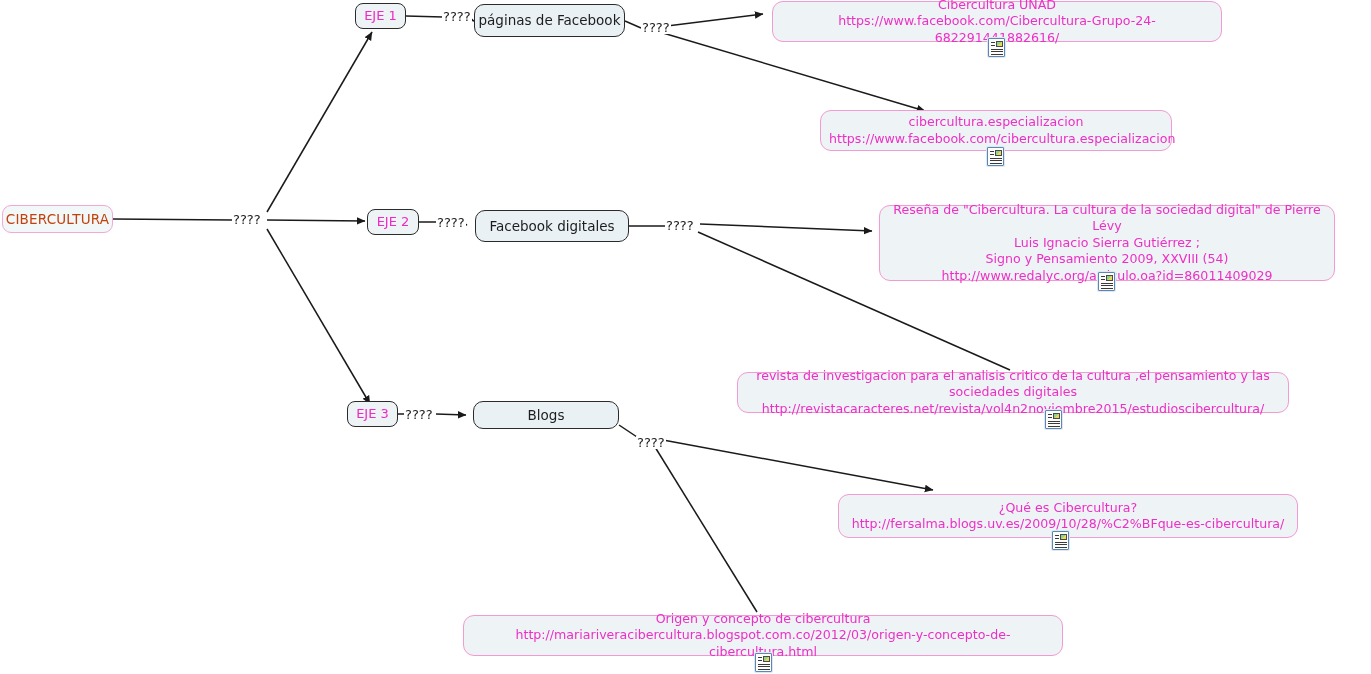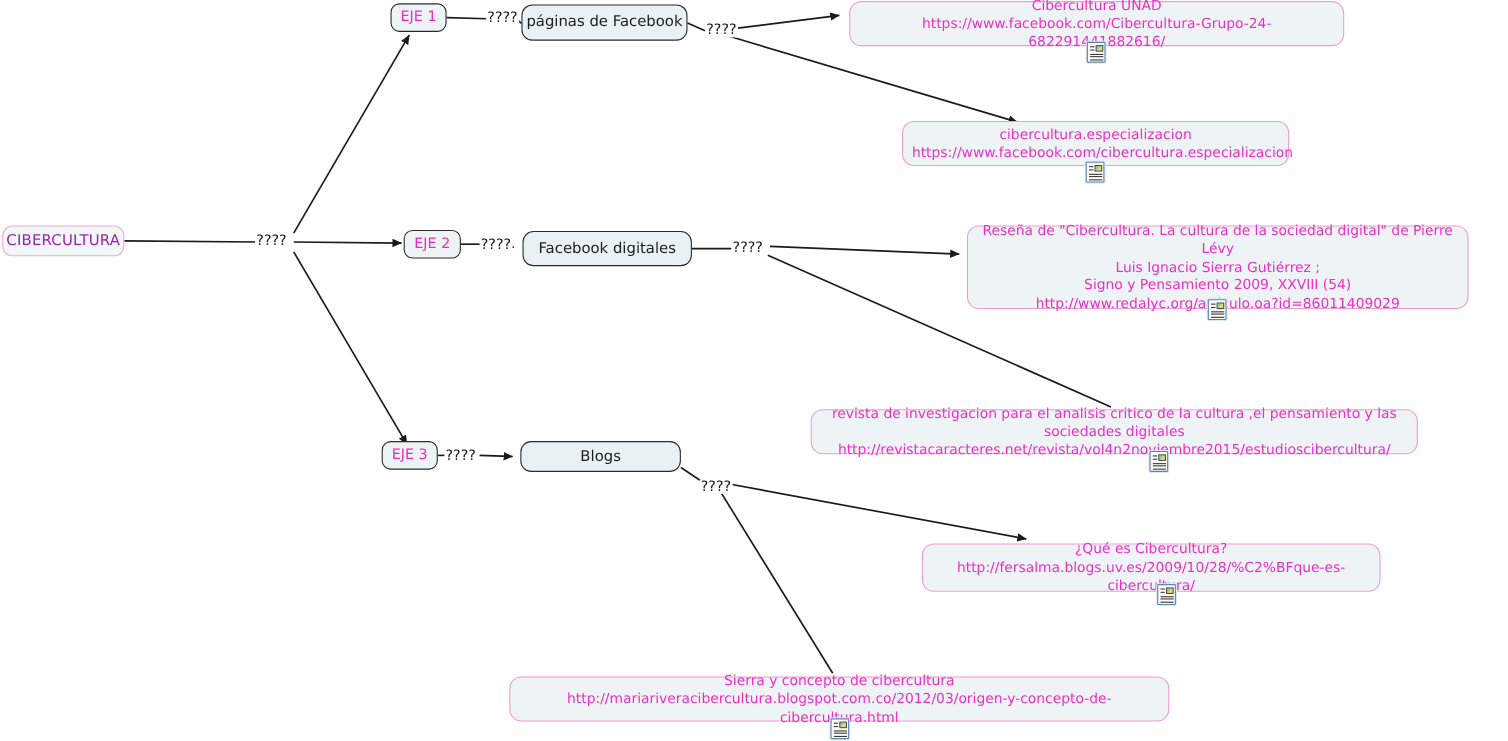--- a/index.html
+++ b/index.html
@@ -35,21 +35,21 @@
     justify-content: center;
     text-align: center;
     border-radius: 9px;
     line-height: 1.22;
     white-space: pre-line;
   }
   
   .node.root {
     background: #f2f7f8;
     border: 1.6px solid #f3a8d8;
-    color: #a21caf;
+    color: #c2410c;
     font-size: 13.5px;
     letter-spacing: .2px;
   }
   
   .node.eje {
     background: #eef4f6;
     border: 1.6px solid #2b2b2b;
     color: #ef28c8;
     font-size: 13px;
     border-radius: 8px;
@@ -213,35 +213,35 @@
   </div>
   <div class="doc-icon" style="left:1045px; top:410px;">
     <div class="pic"></div>
     <div class="ln s" style="top:3px;"></div>
     <div class="ln s" style="top:6px;"></div>
     <div class="ln w" style="top:9.5px;"></div>
     <div class="ln w" style="top:12px;"></div>
     <div class="ln w" style="top:14.5px;"></div>
   </div>
 
-  <div class="node note" style="left:838px; top:494px; width:417px; height:44px;">
+  <div class="node note" style="left:838px; top:494px; width:460px; height:44px;">
     <span class="note-text">¿Qué es Cibercultura?</span>
     <span class="note-text">http://fersalma.blogs.uv.es/2009/10/28/%C2%BFque-es-cibercultura/</span>
   </div>
   <div class="doc-icon" style="left:1052px; top:531px;">
     <div class="pic"></div>
     <div class="ln s" style="top:3px;"></div>
     <div class="ln s" style="top:6px;"></div>
     <div class="ln w" style="top:9.5px;"></div>
     <div class="ln w" style="top:12px;"></div>
     <div class="ln w" style="top:14.5px;"></div>
   </div>
 
   <div class="node note" style="left:463px; top:615px; width:600px; height:41px;">
-    <span class="note-text">Sierra y concepto de cibercultura</span>
+    <span class="note-text">Origen y concepto de cibercultura</span>
     <span class="note-text">http://mariariveracibercultura.blogspot.com.co/2012/03/origen-y-concepto-de-cibercultura.html</span>
   </div>
   <div class="doc-icon" style="left:755px; top:653px;">
     <div class="pic"></div>
     <div class="ln s" style="top:3px;"></div>
     <div class="ln s" style="top:6px;"></div>
     <div class="ln w" style="top:9.5px;"></div>
     <div class="ln w" style="top:12px;"></div>
     <div class="ln w" style="top:14.5px;"></div>
   </div>

